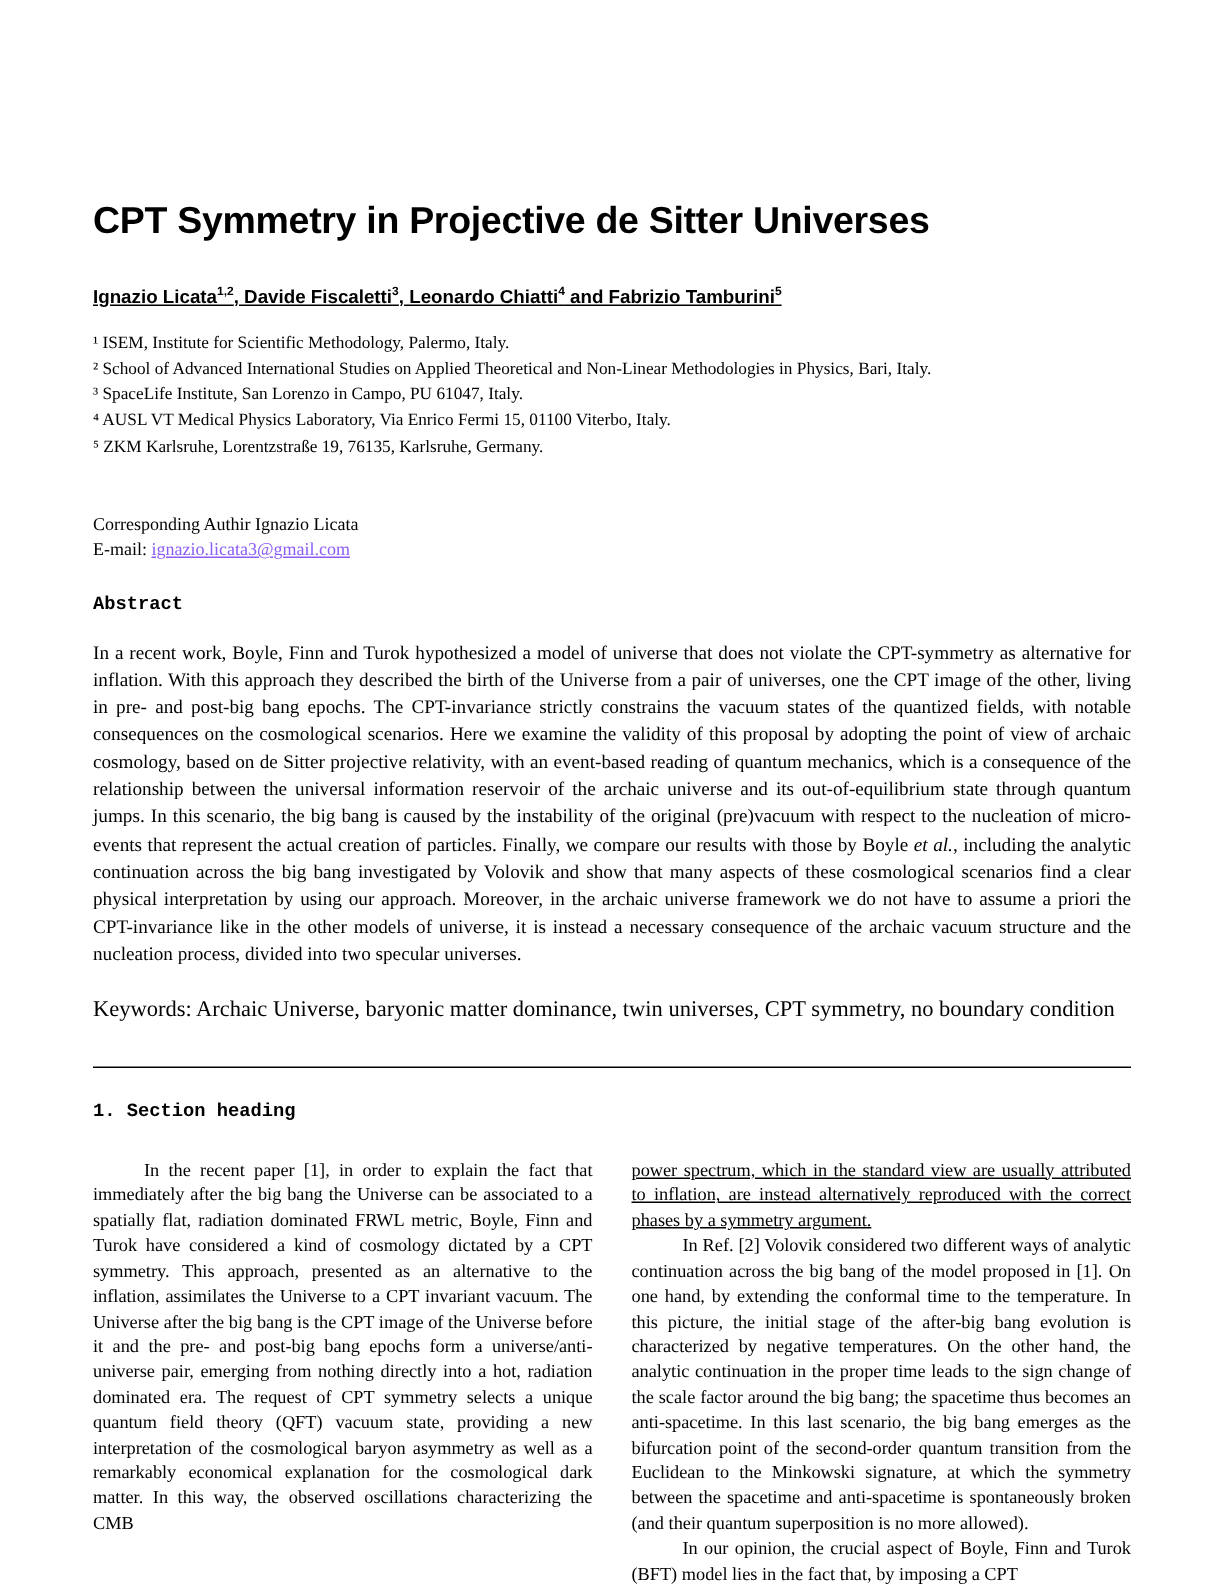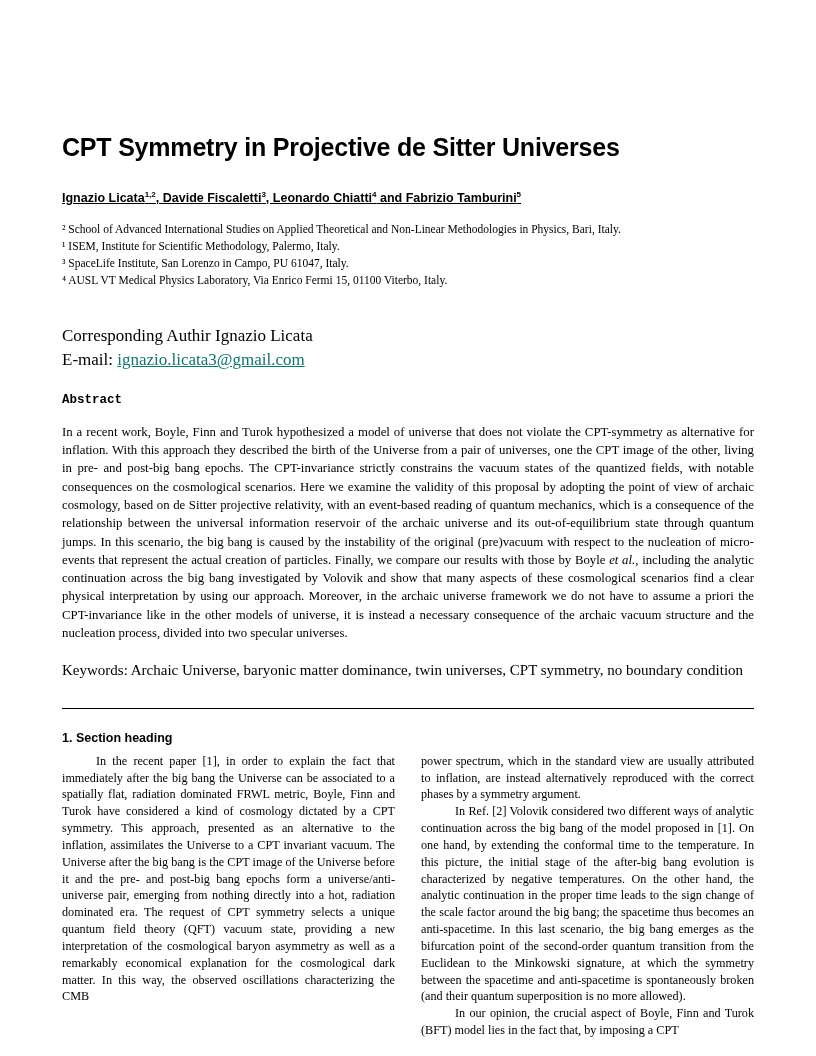--- a/index.html
+++ b/index.html
@@ -44,26 +44,26 @@
     vertical-align: super;
     line-height: 0;
   }
   .affiliations {
     font-size: 11.5px;
     line-height: 1.5;
     margin: 0 0 34px 0;
   }
   .affil-line { margin: 0; }
   .correspond {
-    font-size: 17px;
+    font-size: 12px;
     line-height: 1.45;
     margin: 0 0 20px 0;
   }
   .email-link {
-    color: #0f766e;
+    color: #8b5cf6;
     text-decoration: underline;
   }
   .abstract-heading {
     font-family: Liberation Mono, monospace;
     font-weight: bold;
     font-size: 12.5px;
     margin: 0 0 16px 0;
   }
   .abstract-body {
     font-size: 12.8px;
@@ -77,58 +77,60 @@
     text-align: justify;
     margin: 0 0 26px 0;
   }
   .rule {
     border: none;
     border-top: 1px solid #000;
     margin: 0 0 22px 0;
     width: 100%;
   }
   .section-heading {
-    font-family: Liberation Sans, sans-serif;
+    font-family: Liberation Mono, monospace;
     font-weight: bold;
     font-size: 12.5px;
-    margin: 0 0 8px 0;
+    margin: 0 0 24px 0;
   }
   .columns {
     display: flex;
     gap: 26px;
     font-size: 12.2px;
     line-height: 1.38;
   }
   .col {
     flex: 1 1 0;
     text-align: justify;
   }
   .col p {
     margin: 0;
     text-indent: 34px;
   }
   .col p.noindent {
     text-indent: 0;
+    text-decoration: underline;
   }
   em { font-style: italic; }
 </style>
 </head>
 <body>
 
 <div class="page">
 
   <h1 class="title">CPT Symmetry in Projective de Sitter Universes</h1>
 
   <div class="authors">Ignazio Licata<sup>1,2</sup>, Davide Fiscaletti<sup>3</sup>, Leonardo Chiatti<sup>4</sup> and Fabrizio Tamburini<sup>5</sup></div>
 
   <div class="affiliations">
+    <div class="affil-line">¹ ISEM, Institute for Scientific Methodology, Palermo, Italy.</div>
     <div class="affil-line">² School of Advanced International Studies on Applied Theoretical and Non-Linear Methodologies in Physics, Bari, Italy.</div>
-    <div class="affil-line">¹ ISEM, Institute for Scientific Methodology, Palermo, Italy.</div>
     <div class="affil-line">³ SpaceLife Institute, San Lorenzo in Campo, PU 61047, Italy.</div>
     <div class="affil-line">⁴ AUSL VT Medical Physics Laboratory, Via Enrico Fermi 15, 01100 Viterbo, Italy.</div>
+    <div class="affil-line">⁵ ZKM Karlsruhe, Lorentzstraße 19, 76135, Karlsruhe, Germany.</div>
   </div>
 
   <div class="correspond">
     <div>Corresponding Authir Ignazio Licata</div>
     <div>
       <span>E-mail:</span>
       <a class="email-link" href="#">ignazio.licata3@gmail.com</a>
     </div>
   </div>
 

